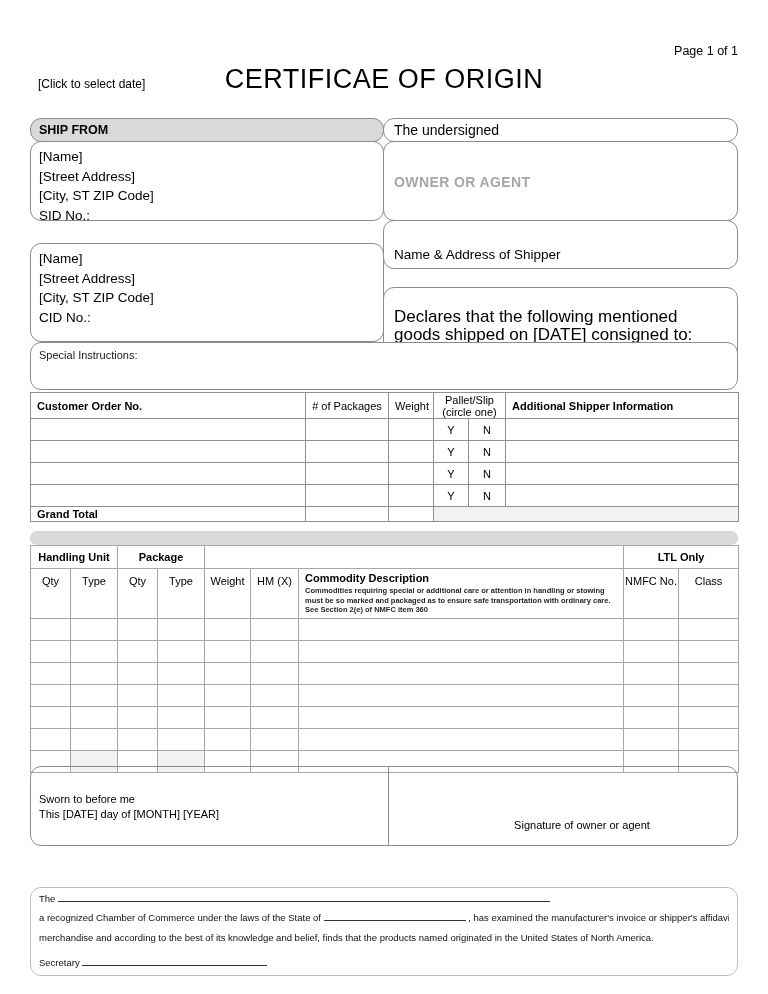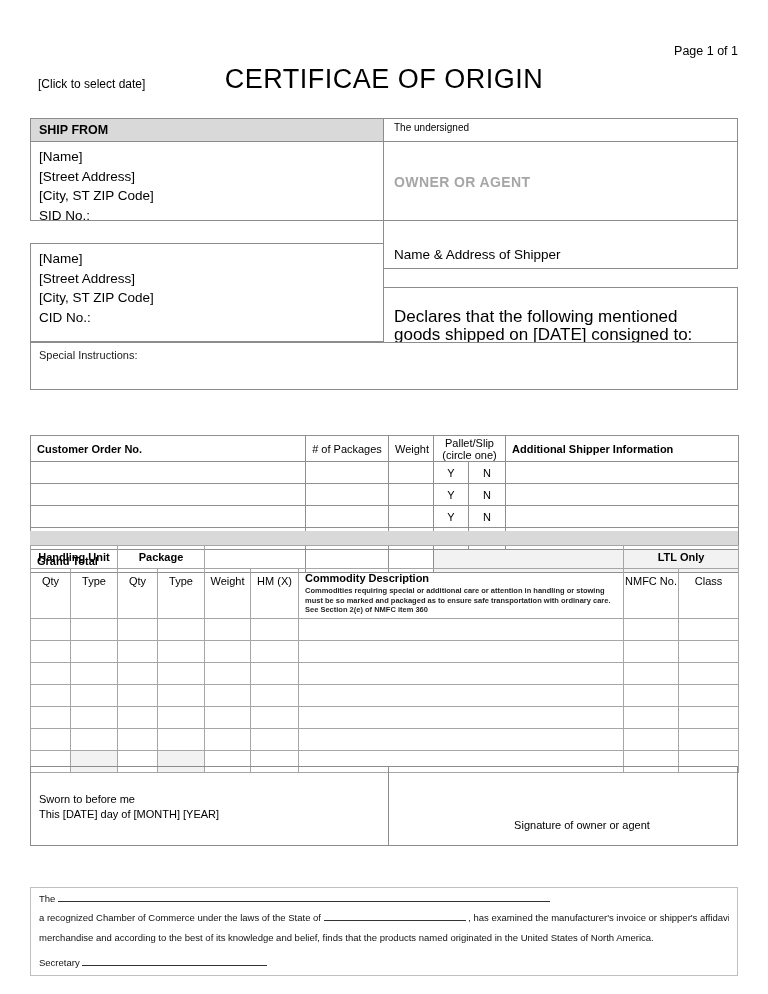--- a/index.html
+++ b/index.html
@@ -1,47 +1,47 @@
 <!DOCTYPE html>
 <html><head>
 <meta charset="utf-8">
 <style>
   * { margin:0; padding:0; box-sizing:border-box; }
   html,body { background:#fff; }
   .page {
     position:relative; width:768px; height:994px; background:#ffffff;
     font-family:"Liberation Sans", sans-serif; color:#000; overflow:hidden;
   }
-  .abs { position:absolute; }
+  .abs { position:absolute;border-radius:11px; }
 
   
   .page-num { position:absolute; top:44px; right:30px; font-size:12.5px; }
   .date-sel { position:absolute; top:77px; left:38px; font-size:12px; cursor:pointer; }
   .title { position:absolute; top:64px; left:0; width:100%; text-align:center;
            font-size:27px; letter-spacing:0.5px; font-weight:400; }
 
   
   .box { border:1px solid #8c8c8c; background:#fff; }
   .hdr-gray { background:#d9d9d9; font-weight:bold; font-size:12.5px;
               display:flex; align-items:center; padding-left:8px; }
   .fields { font-size:13.5px; line-height:19.5px; padding:5px 0 0 8px; }
-  .undersigned { font-size:10px; padding:3px 0 0 10px; }
+  .undersigned { font-size:14px; padding:3px 0 0 10px; }
   .owner-box { font-size:14px; font-weight:bold; color:#a6a6a6;
                letter-spacing:0.4px; padding:32px 0 0 10px; }
   .shipper-label { font-size:13.5px; display:flex; align-items:flex-end; padding:0 0 6px 10px; }
   .declaration { font-size:17px; line-height:17.5px; padding:20px 12px 8px 10px;margin-top:19px; }
   .special { font-size:11px; padding:6px 0 0 8px; color:#1a1a1a; }
 
   
   table { border-collapse:collapse; table-layout:fixed; }
-  .t1 { width:708px;margin-top:43px; }
+  .t1 { width:708px; }
   .t1 th, .t1 td { border:1px solid #8f8f8f; font-size:11px; padding:0 6px; overflow:hidden; }
   .t1 thead tr { height:26px; }
   .t1 tbody tr { height:22px; }
-  .t1 .gt-row { height:23px; }
+  .t1 .gt-row { height:15px; }
   .th-left { text-align:left; font-weight:bold; }
   .th-center { text-align:center; font-weight:normal; }
   .pallet-hdr { text-align:center; font-weight:normal; font-size:10.5px; line-height:12px; }
   .yn { text-align:center; }
   .muted-bg { background:#f2f2f2; }
   .gt-label { font-weight:bold; }
 
   .divider-band { background:#d9d9d9; }
 
   .t2 { width:708px; }

